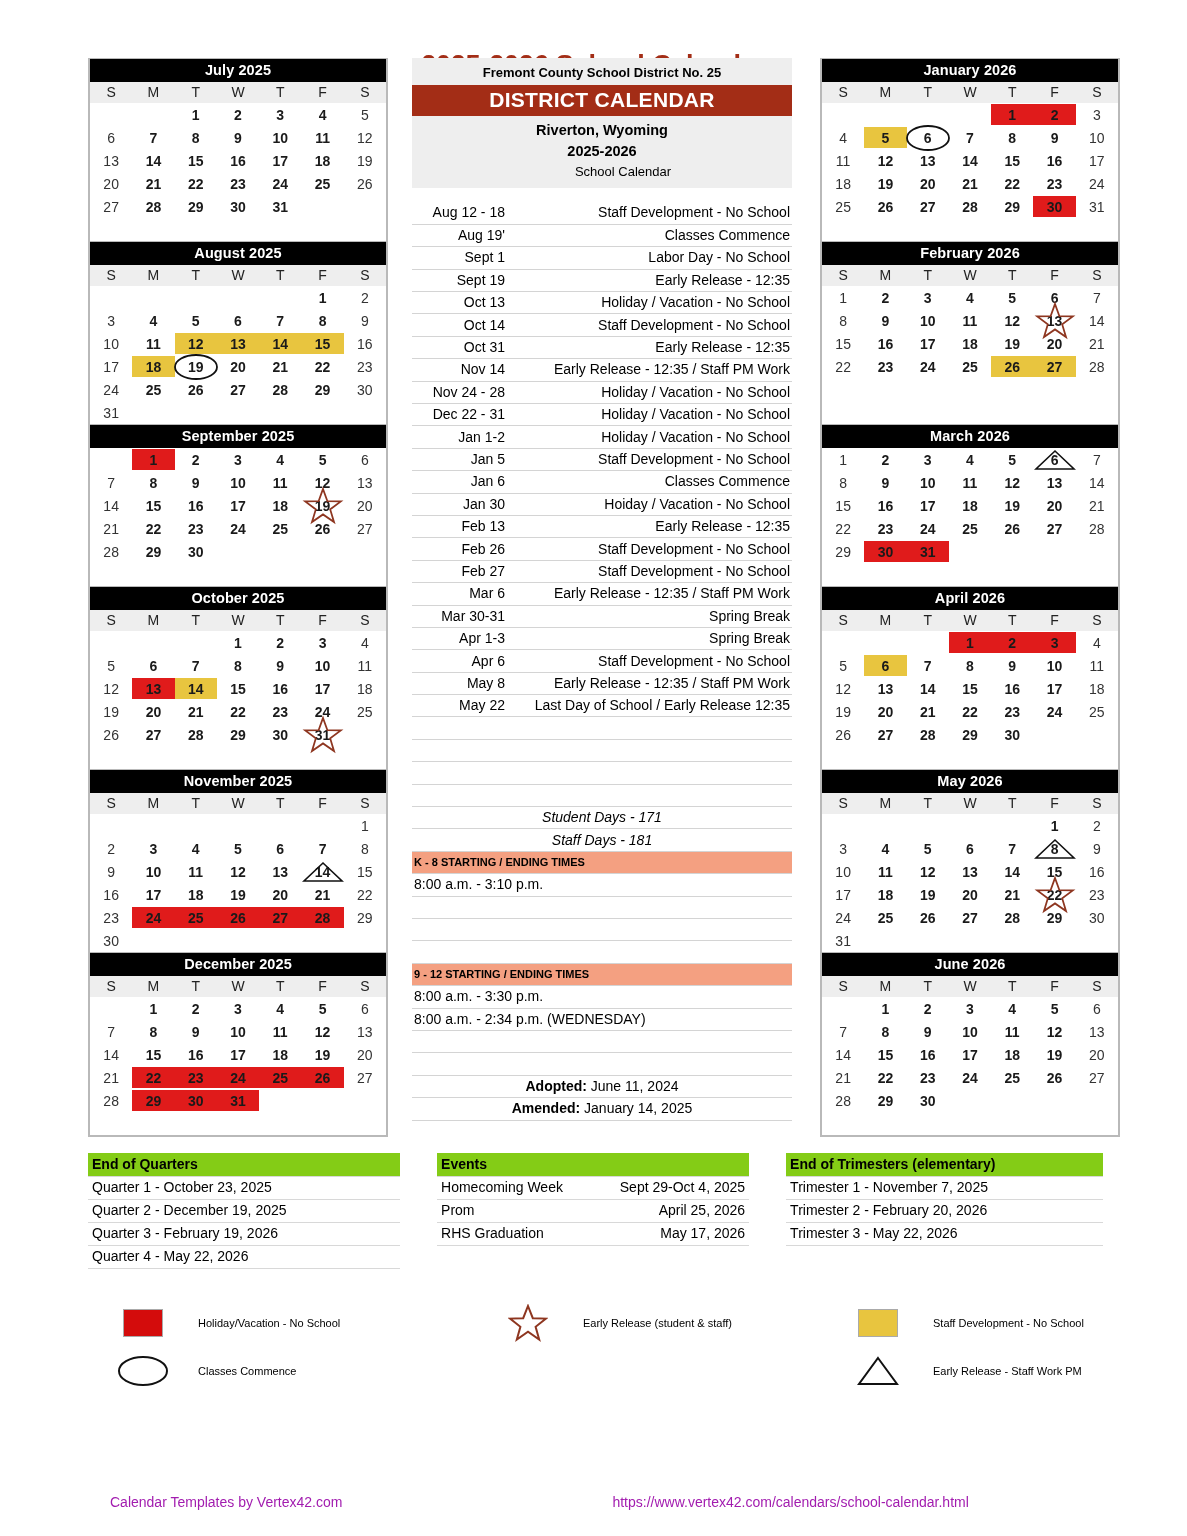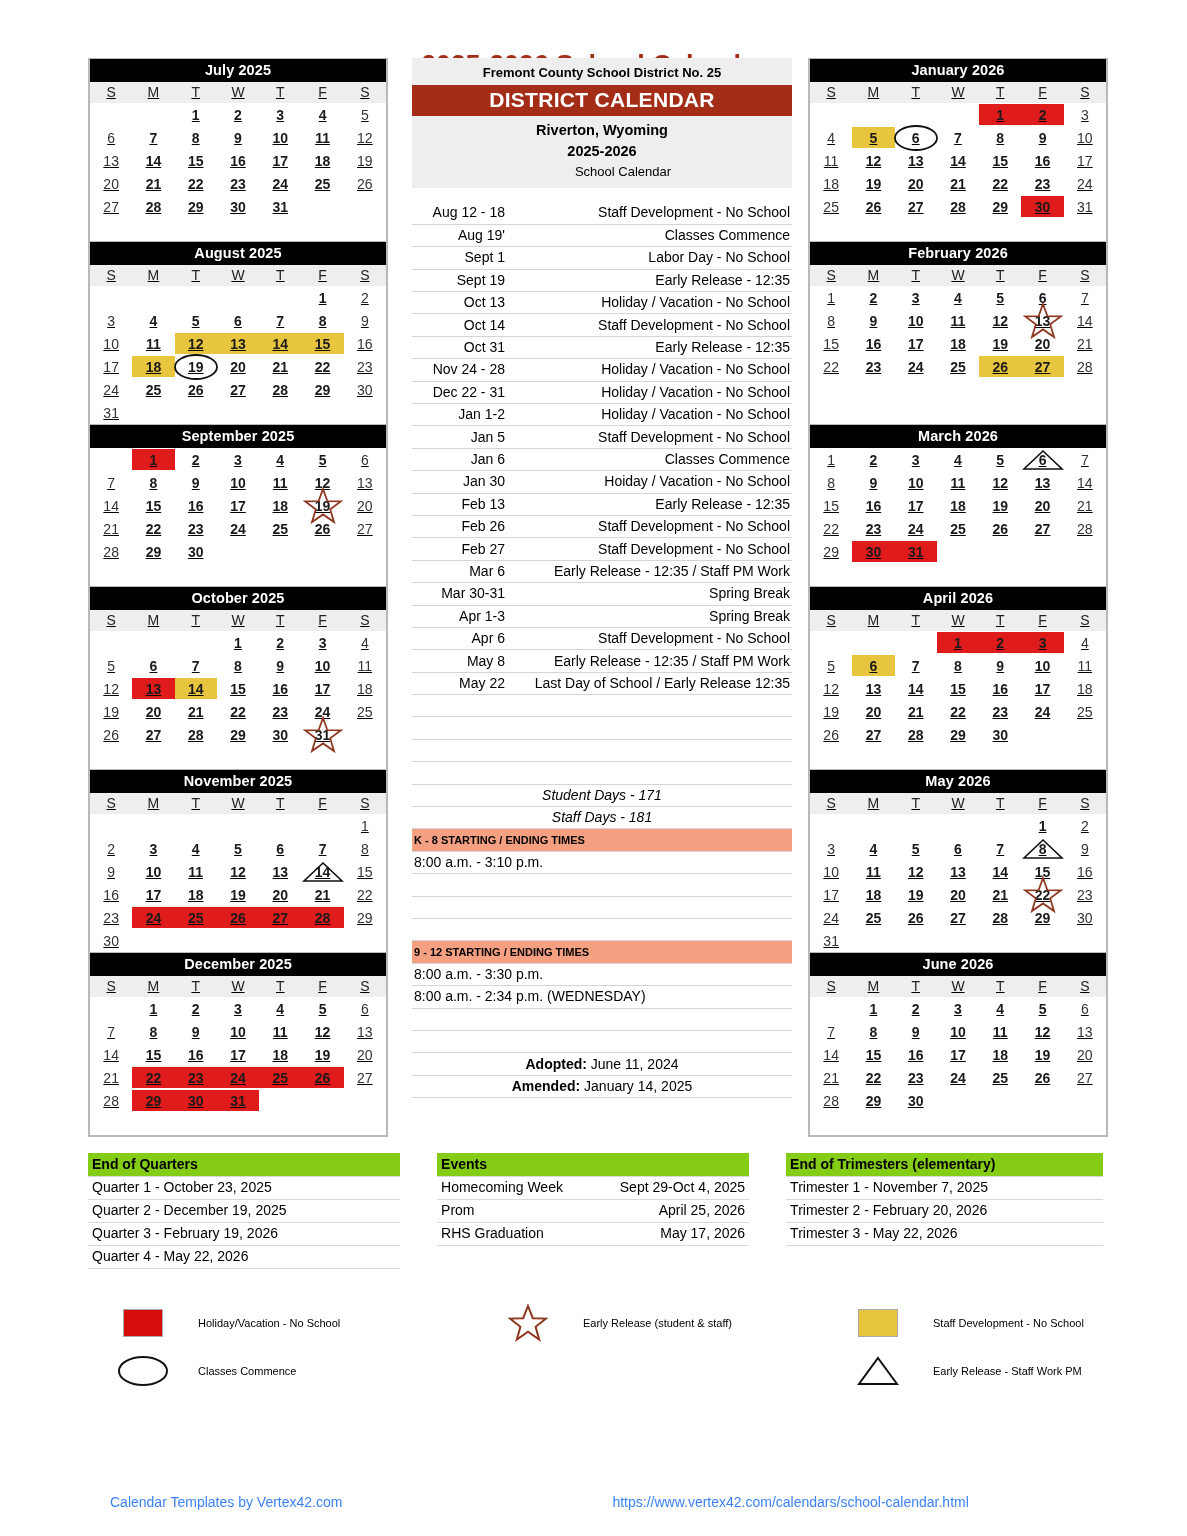--- a/index.html
+++ b/index.html
@@ -27,23 +27,23 @@
 
   
   .cols{
     display:flex;
     gap:0px;
     padding: 8px 0 0 0;
     align-items:flex-start;
   }
   .col-left { width:300px; margin-left:88px; }
   .col-mid  { width:380px; margin-left:24px; }
-  .col-right{ width:300px; margin-left:16px; }
-
-  .col-left .monthbox, .col-right .monthbox { border:1px solid #b9b9b9; border-top:none;text-decoration:underline;}
+  .col-right{ width:300px; margin-left:28px; }
+
+  .col-left .monthbox, .col-right .monthbox { border:1px solid #b9b9b9; border-top:none;}
   .col-outer{ border:1px solid #b9b9b9; }
 
   
   table.month{
     width:100%;
     border-collapse:collapse;
     table-layout:fixed;
   }
   table.month caption{
     background:#000;
@@ -157,21 +157,21 @@
   .sq.red{ background:#D40C0C; }
   .sq.yel{ background:#E8C53F; }
   .li1{ width:385px; }
   .li2{ width:350px; }
   .li3{ width:auto; }
 
   
   .footer{
     position:absolute; left:0; right:0; bottom:26px;
     display:flex;
-    color:#3b82f6; font-size:14px;
+    color:#a21caf; font-size:14px;
   }
   .footer .f1{ margin-left:110px; }
   .footer .f2{ margin-left:270px; }
 </style>
 </head>
 <body>
 
 <div class="page">
 
   <div class="main-title">2025-2026 School Calendar</div>
@@ -651,20 +651,24 @@
               <td class="d">Oct 13</td>
               <td class="t">Holiday / Vacation - No School</td>
             </tr>
             <tr>
               <td class="d">Oct 14</td>
               <td class="t">Staff Development - No School</td>
             </tr>
             <tr>
               <td class="d">Oct 31</td>
               <td class="t">Early Release - 12:35</td>
+            </tr>
+            <tr>
+              <td class="d">Nov 14</td>
+              <td class="t">Early Release - 12:35 / Staff PM Work</td>
             </tr>
             <tr>
               <td class="d">Nov 24 - 28</td>
               <td class="t">Holiday / Vacation - No School</td>
             </tr>
             <tr>
               <td class="d">Dec 22 - 31</td>
               <td class="t">Holiday / Vacation - No School</td>
             </tr>
             <tr>

